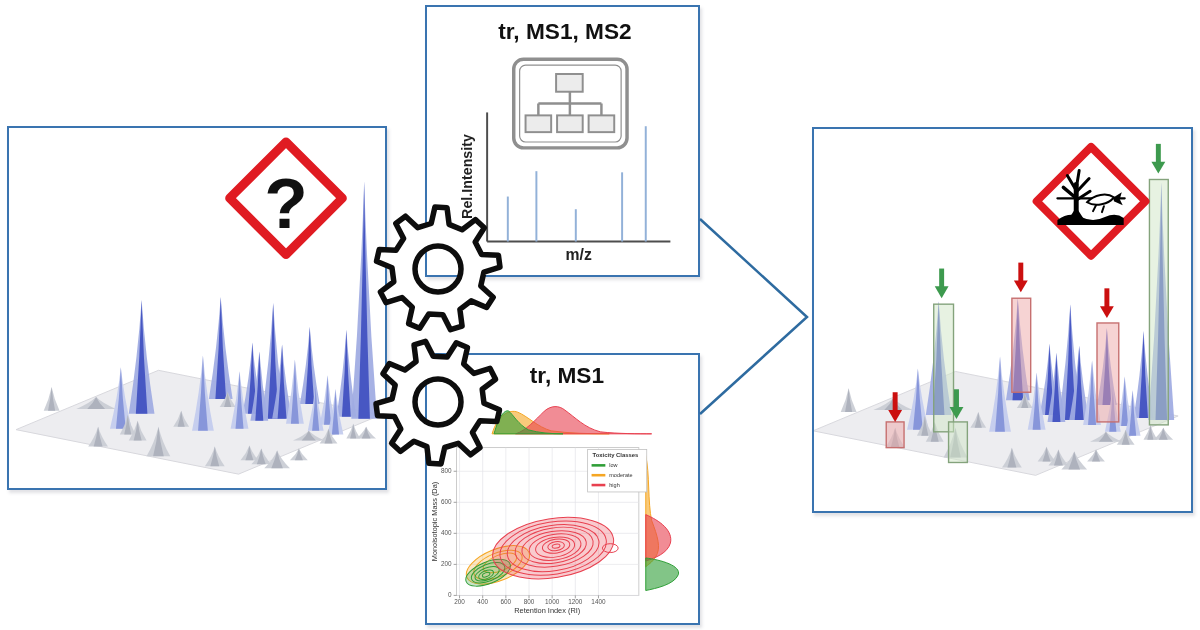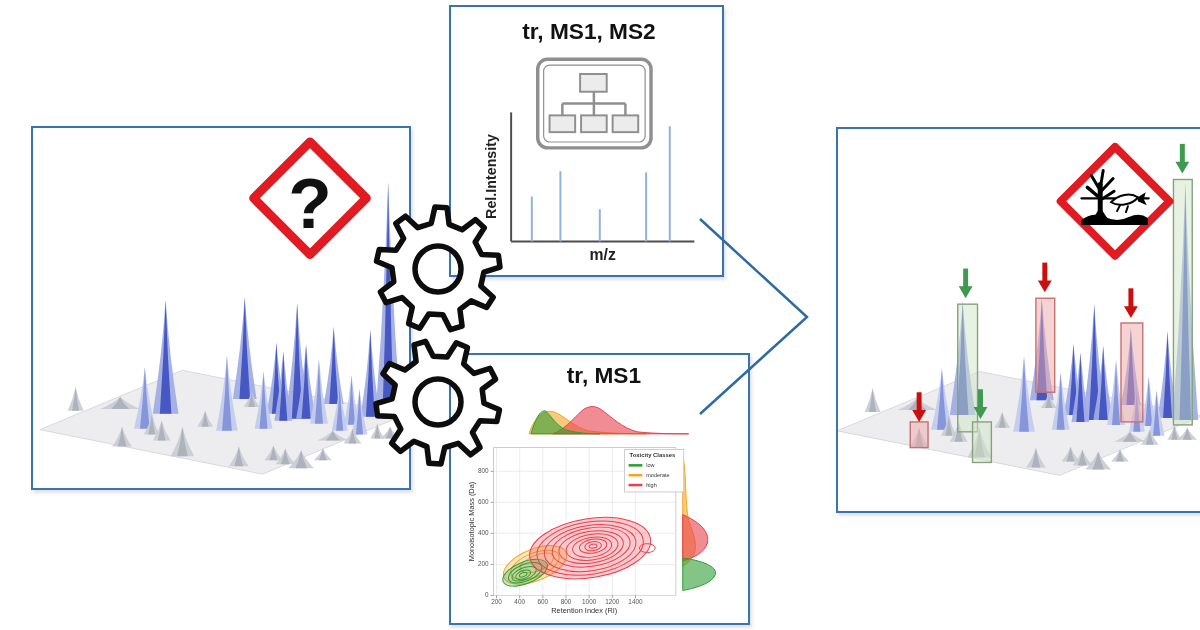--- a/index.html
+++ b/index.html
@@ -1,19 +1,19 @@
 <!DOCTYPE html>
 <html style="--c-panel_border: #3a74b0; --c-flow_arrow: #2e6ba0; --c-spectrum_peak: #92b1d8; --c-axis: #4d4d4d; --c-plane: #ededf0; --c-hazard_red: #e01b22; --c-toxicity_low: #2f9e37; --c-toxicity_moderate: #f5a623; --c-toxicity_high: #e8404f; --c-arrow_green: #3d9a4e; --c-arrow_red: #cb0f0f; --c-box_low_fill: rgba(208,230,198,0.5); --c-box_low_stroke: #84a37c; --c-box_high_fill: rgba(238,168,168,0.5); --c-box_high_stroke: #c66f6f;"><head>
 <meta charset="utf-8">
 <style>
   html,body{margin:0;padding:0;background:#fff;}
   #stage{position:relative;width:1200px;height:630px;background:#fff;overflow:hidden;
          font-family:"Liberation Sans",sans-serif;}
   .panel{position:absolute;box-sizing:border-box;border:2px solid var(--c-panel_border);
-         background:#fff;box-shadow:2px 3px 3px rgba(90,90,110,.18);margin-left:24px;}
+         background:#fff;box-shadow:2px 3px 3px rgba(90,90,110,.18);}
   .panel svg{position:absolute;left:0;top:0;width:100%;height:100%;display:block;}
   #overlay{position:absolute;left:0;top:0;pointer-events:none;}
   text{font-family:"Liberation Sans",sans-serif;}
   .panel-title{font-size:23px;font-weight:600;fill:#111;}
   .sp-label{font-size:14.5px;font-weight:600;fill:#222;}
   .mz-label{font-size:16px;font-weight:600;fill:#222;}
   .tick{font-size:6.5px;fill:#555;}
   .axlabel{font-size:7.5px;fill:#333;}
   .lg-title{font-size:6px;font-weight:bold;fill:#333;}
   .lg-item{font-size:5.6px;fill:#333;}
@@ -135,21 +135,21 @@
       <g id="spec-peaks">
           <line x1="82" x2="82" y1="238" y2="192.37" stroke="var(--c-spectrum_peak)" stroke-width="2"></line>
           <line x1="111" x2="111" y1="238" y2="166.63" stroke="var(--c-spectrum_peak)" stroke-width="2"></line>
           <line x1="151" x2="151" y1="238" y2="205.24" stroke="var(--c-spectrum_peak)" stroke-width="2"></line>
           <line x1="198" x2="198" y1="238" y2="167.8" stroke="var(--c-spectrum_peak)" stroke-width="2"></line>
           <line x1="222" x2="222" y1="238" y2="121" stroke="var(--c-spectrum_peak)" stroke-width="2"></line>
         </g>
     </svg>
   </div>
 
-  <div class="panel" style="left:425px;top:353px;width:301px;height:272px;">
+  <div class="panel" style="left:425px;top:353px;width:275px;height:272px;">
     <svg viewBox="0 0 275 272">
       <text class="panel-title" x="142" y="28" text-anchor="middle">tr, MS1</text>
 
       <g>
         <path class="marg mod" d="M66,80 C72,60 84,55 92,58 C102,62 112,73 126,77 C144,79.5 165,80 185,80 Z"></path>
         <path class="marg high" d="M90,80 C100,77 110,66 119,57 C126,51 134,51 140,56 C150,63 160,74 176,78 C194,80 215,80 228,80 Z"></path>
         <path class="marg low" d="M68,80 C73,62 79,55 83,57 C87,60 93,71 103,76 C113,79 126,80 138,80 Z"></path>
       </g>
 
       <rect x="30" y="94" width="185" height="150" fill="#fff" stroke="#bfbfbf" stroke-width="0.8"></rect>

